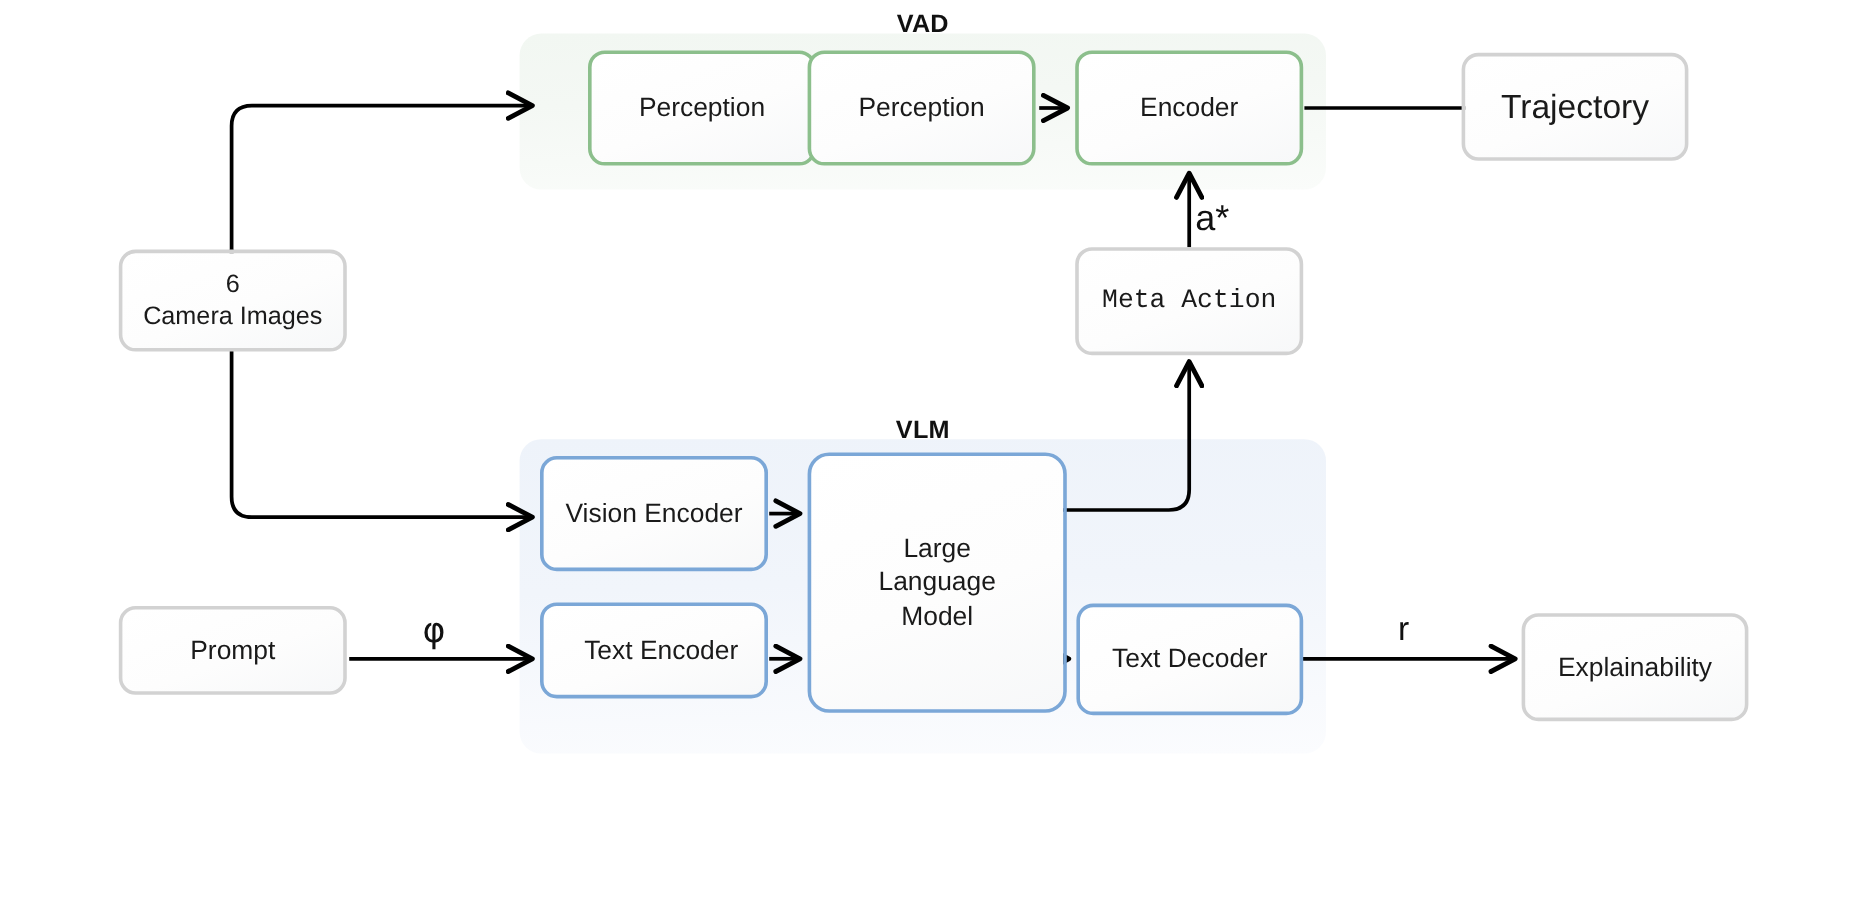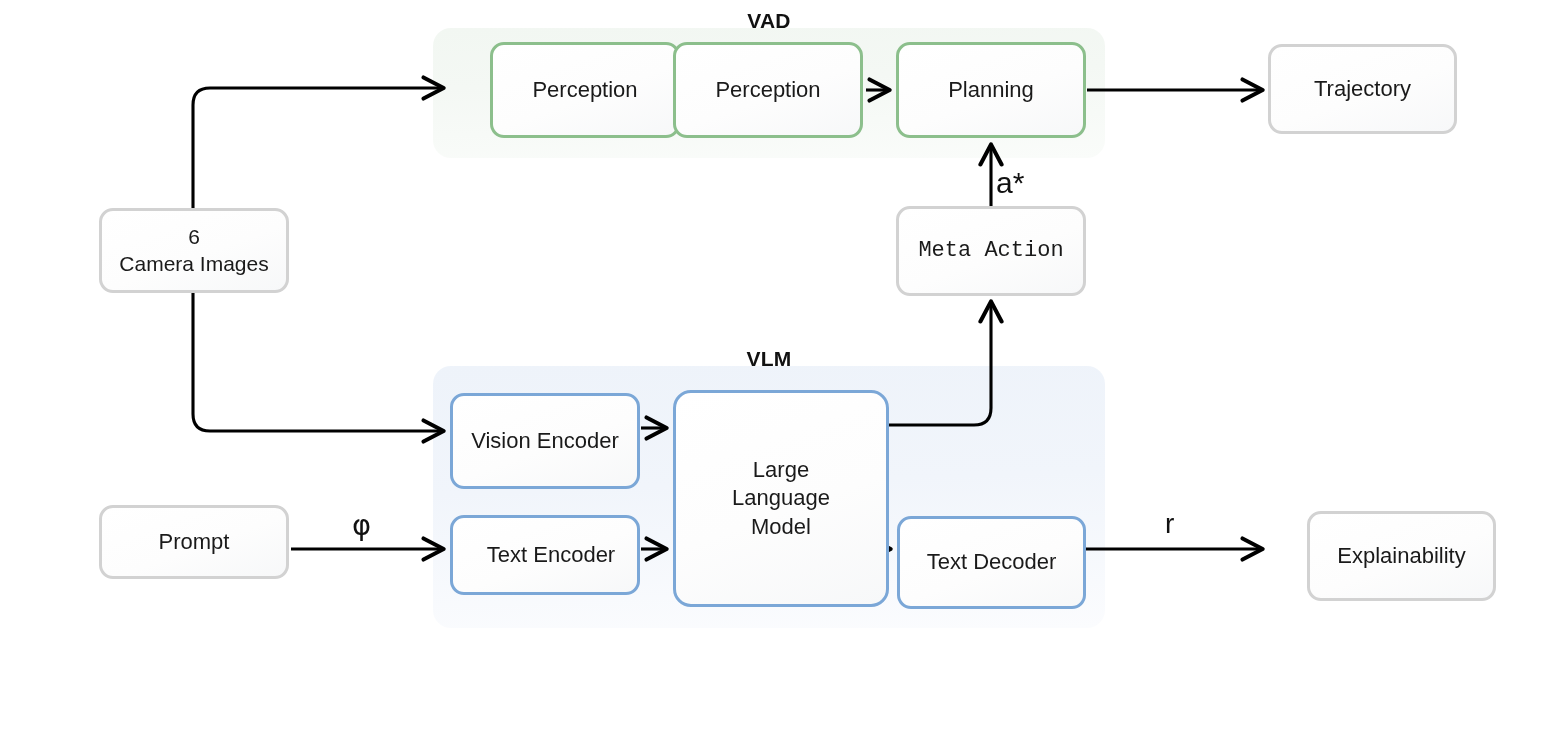--- a/index.html
+++ b/index.html
@@ -36,21 +36,21 @@
     align-items: center;
     justify-content: center;
     text-align: center;
     border-radius: 14px;
     color: #1a1a1a;
     line-height: 1.28;
     background: linear-gradient(160deg, #ffffff 0%, #fdfdfd 55%, #f7f8f9 100%);
   }
   .node.gray   { border: 3px solid #d2d2d2; }
   .node.green  { border: 3.5px solid #8cbf8c; }
-  .node.blue   { border: 3.5px solid #7ba7d7; margin-top: 13px; }
+  .node.blue   { border: 3.5px solid #7ba7d7; }
 
   .panel {
     position: absolute;
     box-sizing: border-box;
     border-radius: 18px;
   }
   .panel.vad {
     background: linear-gradient(178deg, #f2f7f2 0%, #f4f8f4 40%, #fafcfa 100%);
   }
   .panel.vlm {
@@ -127,24 +127,24 @@
     <span class="n-lbl">Camera Images</span>
   </div>
 
   <div class="node green" style="left:450px; top:42px; width:190px; height:96px; font-size:22px;margin-left:40px;">
     <span>Perception</span>
   </div>
   <div class="node green" style="left:673px; top:42px; width:190px; height:96px; font-size:22px;">
     <span>Perception</span>
   </div>
   <div class="node green" style="left:896px; top:42px; width:190px; height:96px; font-size:22px;">
-    <span>Planning</span>
+    <span>Encoder</span>
   </div>
 
-  <div class="node gray" style="left:1268px; top:44px; width:189px; height:90px; font-size:22px;">
+  <div class="node gray" style="left:1218px; top:44px; width:189px; height:90px; font-size:28px;">
     <span>Trajectory</span>
   </div>
 
   <div class="node gray" style="left:896px; top:206px; width:190px; height:90px; font-size:22px;font-family:Liberation Mono, monospace;">
     <span>Meta Action</span>
   </div>
 
   <div class="node blue" style="left:450px; top:380px; width:190px; height:96px; font-size:22px;">
     <span>Vision Encoder</span>
   </div>
@@ -157,21 +157,21 @@
     <span class="n-lbl">Model</span>
   </div>
   <div class="node blue" style="left:897px; top:503px; width:189px; height:93px; font-size:22px;">
     <span>Text Decoder</span>
   </div>
 
   <div class="node gray" style="left:99px; top:505px; width:190px; height:74px; font-size:22px;">
     <span>Prompt</span>
   </div>
 
-  <div class="node gray" style="left:1268px; top:511px; width:189px; height:90px; font-size:22px;margin-left:39px;">
+  <div class="node gray" style="left:1268px; top:511px; width:189px; height:90px; font-size:22px;">
     <span>Explainability</span>
   </div>
 
   <div class="edge-label" style="left:996px; top:166px; font-size:30px;">a*</div>
   <div class="edge-label sym" style="left:352px; top:508px; font-size:29px;">φ</div>
   <div class="edge-label" style="left:1165px; top:508px; font-size:28px;">r</div>
 
 </div>
 
 </body></html>

